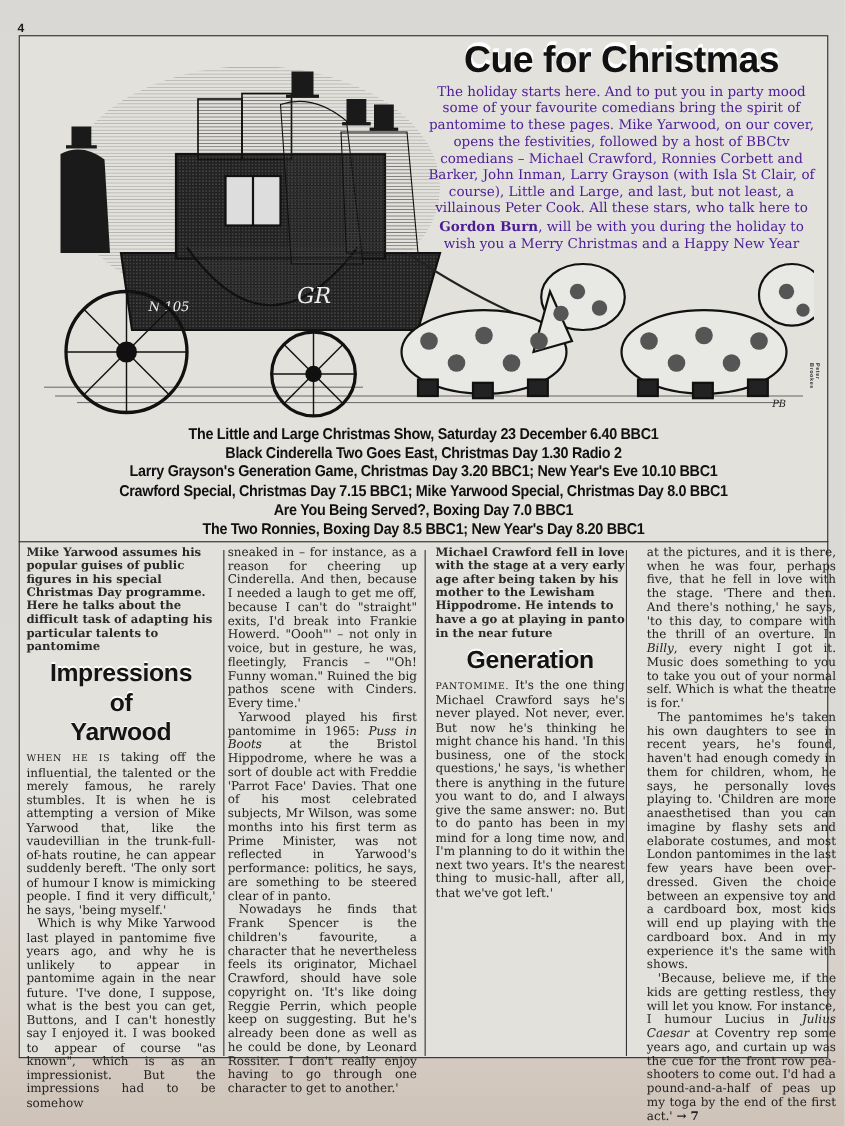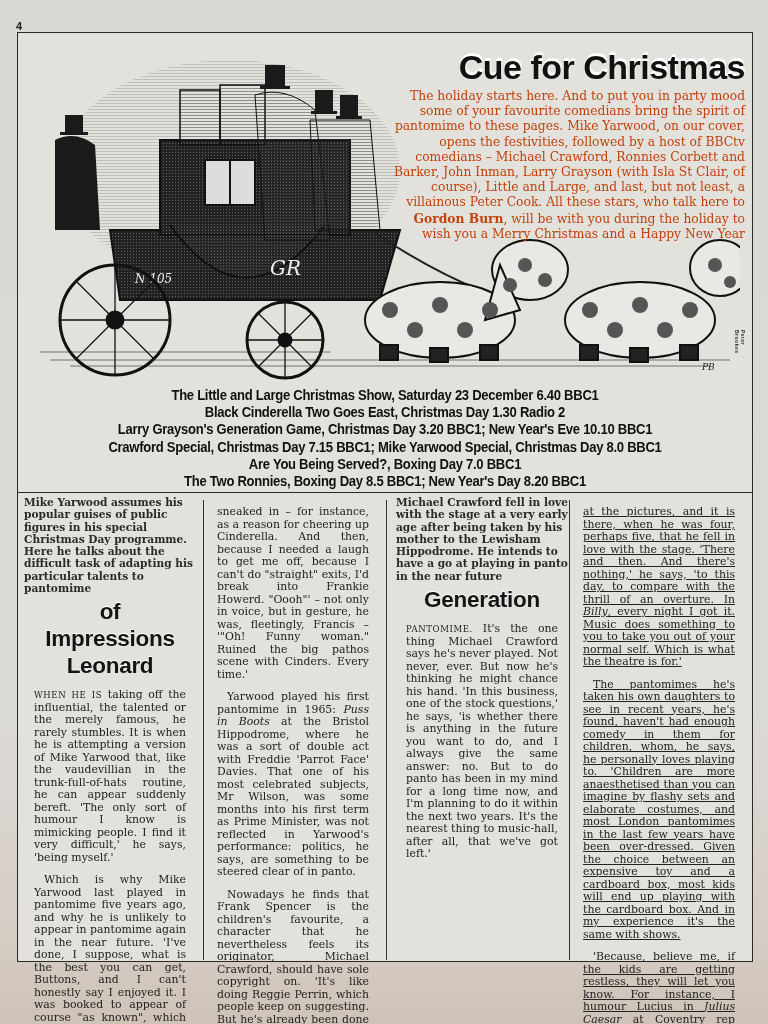--- a/index.html
+++ b/index.html
@@ -15,44 +15,44 @@
     position:absolute; left:17px; top:32px; width:736px; height:930px;
     border:1.5px solid #2a2a2a; background:#e2e1dc; box-sizing:border-box;
   }
   .credit {
     position:absolute; left:746px; top:330px; transform:rotate(90deg); transform-origin:left top;
     font:bold 5px "Liberation Sans", sans-serif; letter-spacing:0.5px; color:#333;
   }
   
   .illus { position:absolute; left:30px; top:40px; width:710px; height:340px; }
   
-  .head { position:absolute; left:385px; top:43px; width:360px; text-align:right; }
+  .head { position:absolute; left:385px; top:30px; width:360px; text-align:center; }
   .cue-title {
     font: 900 34px "Liberation Sans", sans-serif; letter-spacing:-0.5px;
     color:#111; margin:4px 0 0 0; line-height:40px;
     text-shadow: 0 -2px 0 #fff, 1px -3px 0 #fafafa;
   }
-  .intro { font-size:12.3px; line-height:15.2px; margin:2px 0 0 0; color:#c2410c; }
+  .intro { font-size:12.3px; line-height:15.2px; margin:2px 0 0 0; color:#4c1d95; }
   .intro b { font-weight:bold; }
   
   .listings { position:absolute; left:20px; top:387px; width:730px; text-align:center;
     font:bold 14.2px "Liberation Sans", sans-serif; line-height:17.2px; letter-spacing:-0.3px; color:#111; transform:scaleX(0.92); transform-origin:center top; }
   .listings div { white-space:nowrap; }
   .rule { position:absolute; left:17px; top:492px; width:736px; border-top:1px solid #2a2a2a; }
   
   .col { position:absolute; top:496px; width:172px; font-size:10.9px; line-height:12.5px; text-align:justify; color:#222; }
-  .c1 { left:24px; } .c2 { left:207px; } .c3 { left:396px; } .c4 { left:573px;text-decoration:underline; }
+  .c1 { left:24px; } .c2 { left:207px; } .c3 { left:396px; } .c4 { left:588px; }
   .colrule { position:absolute; top:500px; height:460px; border-left:1px solid #333; }
   .standfirst { font-weight:bold; text-align:left; font-size:10.6px; line-height:12.3px; margin:0 0 4px 0; color:#2a2a2a; }
   .bighead {
     font: 900 22.5px "Liberation Sans", sans-serif; text-align:center; line-height:27px;
     margin:4px 0 4px 0; color:#141414; letter-spacing:-0.3px;
     text-shadow: 0 -1.5px 0 #fff;
   }
-  .col p { margin:10px; text-indent:10px; }
+  .col p { margin:0; text-indent:10px; }
   .col p.first { text-indent:0; }
   .smallcaps { font-size:8.5px; letter-spacing:0.6px; }
   i { font-style:italic; }
   .arrow { font-weight:bold; }
 </style>
 </head>
 <body>
 
 <div class="page-num">4</div>
 
@@ -177,23 +177,23 @@
 </div>
 
 <div class="rule"></div>
 <div class="colrule" style="left:203px"></div>
 <div class="colrule" style="left:386px"></div>
 <div class="colrule" style="left:569px"></div>
 
 <div class="col c1">
   <div class="standfirst">Mike Yarwood assumes his popular guises of public figures in his special Christmas Day programme. Here he talks about the difficult task of adapting his particular talents to pantomime</div>
   <div class="bighead">
+    <div>Impressions</div>
     <div>of</div>
-    <div>Impressions</div>
-    <div>Leonard</div>
+    <div>Yarwood</div>
   </div>
   <p class="first"><span class="smallcaps">WHEN HE IS</span><span> taking off the influential, the talented or the merely famous, he rarely stumbles. It is when he is attempting a version of Mike Yarwood that, like the vaudevillian in the trunk-full-of-hats routine, he can appear suddenly bereft. 'The only sort of humour I know is mimicking people. I find it very difficult,' he says, 'being myself.'</span></p>
   <p>Which is why Mike Yarwood last played in pantomime five years ago, and why he is unlikely to appear in pantomime again in the near future. 'I've done, I suppose, what is the best you can get, Buttons, and I can't honestly say I enjoyed it. I was booked to appear of course "as known", which is as an impressionist. But the impressions had to be somehow</p>
 </div>
 
 <div class="col c2">
   <p class="first">sneaked in – for instance, as a reason for cheering up Cinderella. And then, because I needed a laugh to get me off, because I can't do "straight" exits, I'd break into Frankie Howerd. "Oooh"' – not only in voice, but in gesture, he was, fleetingly, Francis – '"Oh! Funny woman." Ruined the big pathos scene with Cinders. Every time.'</p>
   <p><span>Yarwood played his first pantomime in 1965: </span><i>Puss in Boots</i><span> at the Bristol Hippodrome, where he was a sort of double act with Freddie 'Parrot Face' Davies. That one of his most celebrated subjects, Mr Wilson, was some months into his first term as Prime Minister, was not reflected in Yarwood's performance: politics, he says, are something to be steered clear of in panto.</span></p>
   <p>Nowadays he finds that Frank Spencer is the children's favourite, a character that he nevertheless feels its originator, Michael Crawford, should have sole copyright on. 'It's like doing Reggie Perrin, which people keep on suggesting. But he's already been done as well as he could be done, by Leonard Rossiter. I don't really enjoy having to go through one character to get to another.'</p>
 </div>

